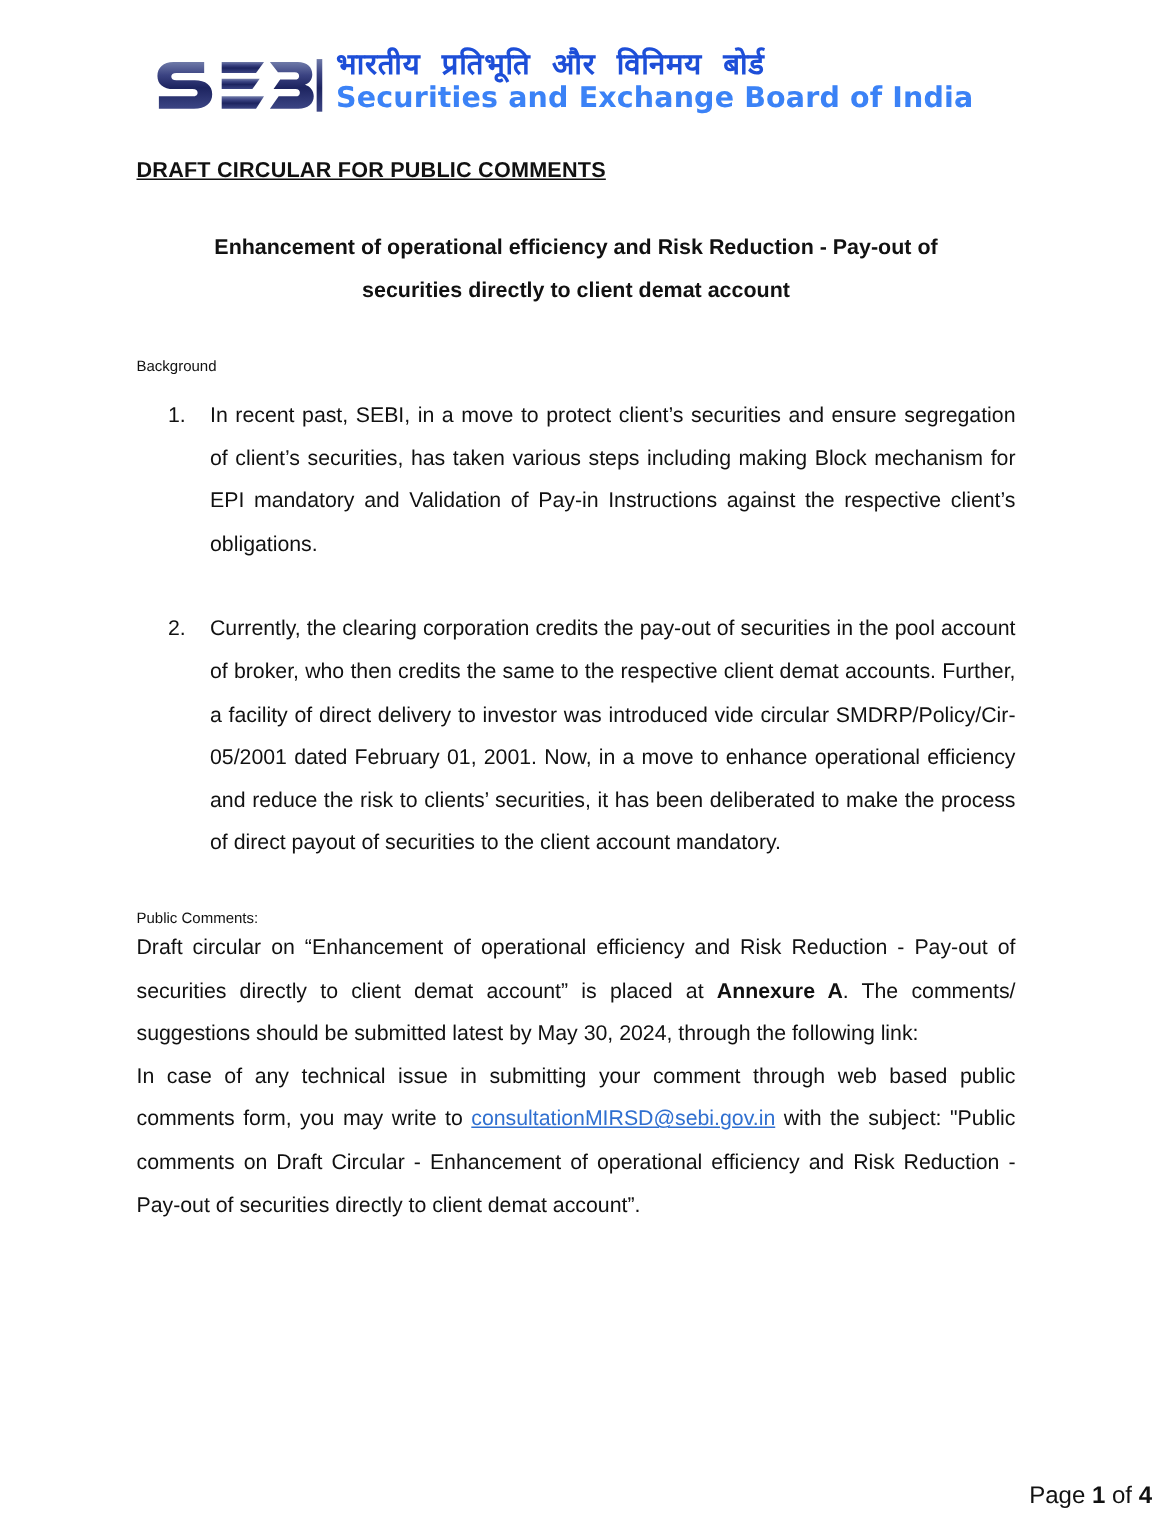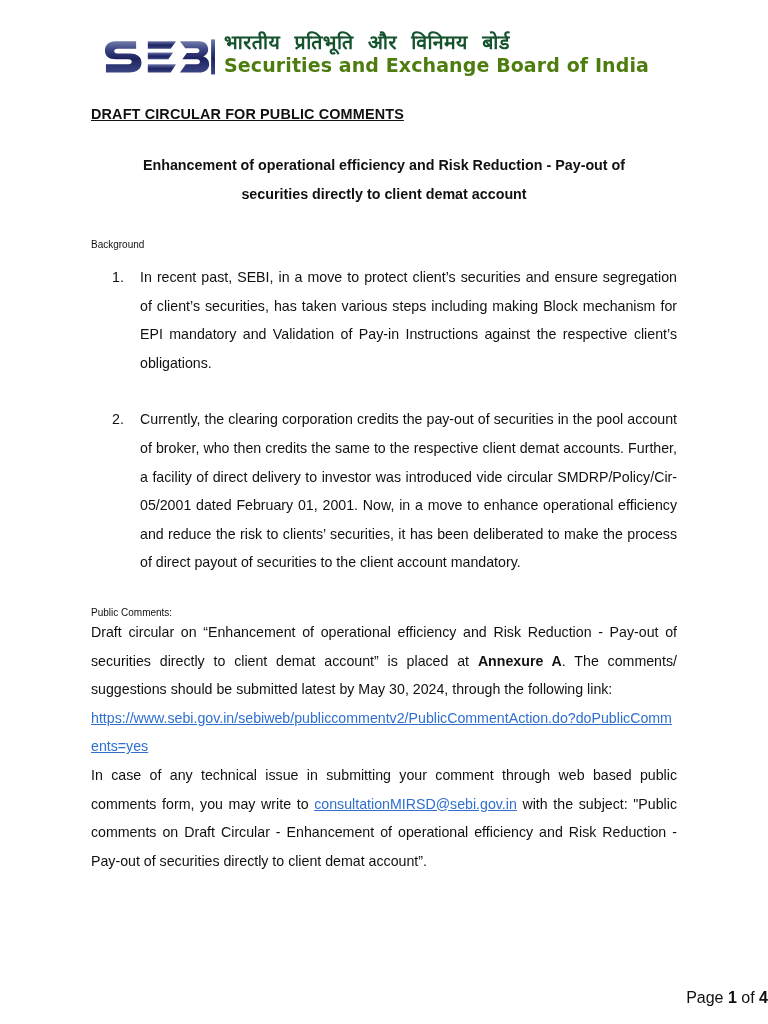--- a/index.html
+++ b/index.html
@@ -43,31 +43,31 @@
     display: block;
     flex: 0 0 auto;
   }
   .logo-words {
     display: flex;
     flex-direction: column;
     justify-content: center;
     line-height: 1;
   }
   .logo-hindi {
-    color: #14532d;
+    color: #1d4ed8;
     font-family: "DejaVu Sans", sans-serif;
     font-size: 19.5px;
     font-weight: 700;
     letter-spacing: 0.5px;
     word-spacing: 7px;
     white-space: nowrap;
     margin-bottom: 3px;
   }
   .logo-english {
-    color: #4d7c0f;
+    color: #3b82f6;
     font-family: "DejaVu Sans", sans-serif;
     font-size: 19px;
     font-weight: 700;
     letter-spacing: 0.1px;
     white-space: nowrap;
   }
 
   
   .doc-title {
     text-align: left;
@@ -196,23 +196,20 @@
       <span>Currently, the clearing corporation credits the pay-out of securities in the pool account of broker, who then credits the same to the respective client demat accounts. Further, a facility of direct delivery to investor was introduced vide circular SMDRP/Policy/Cir-05/2001 dated February 01, 2001. Now, in a move to enhance operational efficiency and reduce the risk to clients’ securities, it has been deliberated to make the process of direct payout of securities to the client account mandatory.</span>
     </li>
   </ol>
 
   <div class="section-head">Public Comments:</div>
 
   <div class="para para-comments">
     <span>Draft circular on “Enhancement of operational efficiency and Risk Reduction - Pay-out of securities directly to client demat account” is placed at </span><span class="bold">Annexure A</span><span>. The comments/ suggestions should be submitted latest by May 30, 2024, through the following link:</span>
   </div>
 
-  <div class="para flush">
-    <a class="link" href="#">https://www.sebi.gov.in/sebiweb/publiccommentv2/PublicCommentAction.do?doPublicComments=yes</a>
-  </div>
 
   <div class="para para-tech">
     <span>In case of any technical issue in submitting your comment through web based public comments form, you may write to </span><a class="link" href="#">consultationMIRSD@sebi.gov.in</a><span> with the subject: "Public comments on Draft Circular - Enhancement of operational efficiency and Risk Reduction - Pay-out of securities directly to client demat account”.</span>
   </div>
 
   <div class="footer">
     <span>Page </span><span class="bold">1</span><span> of </span><span class="bold">4</span>
   </div>
 
 </div>

